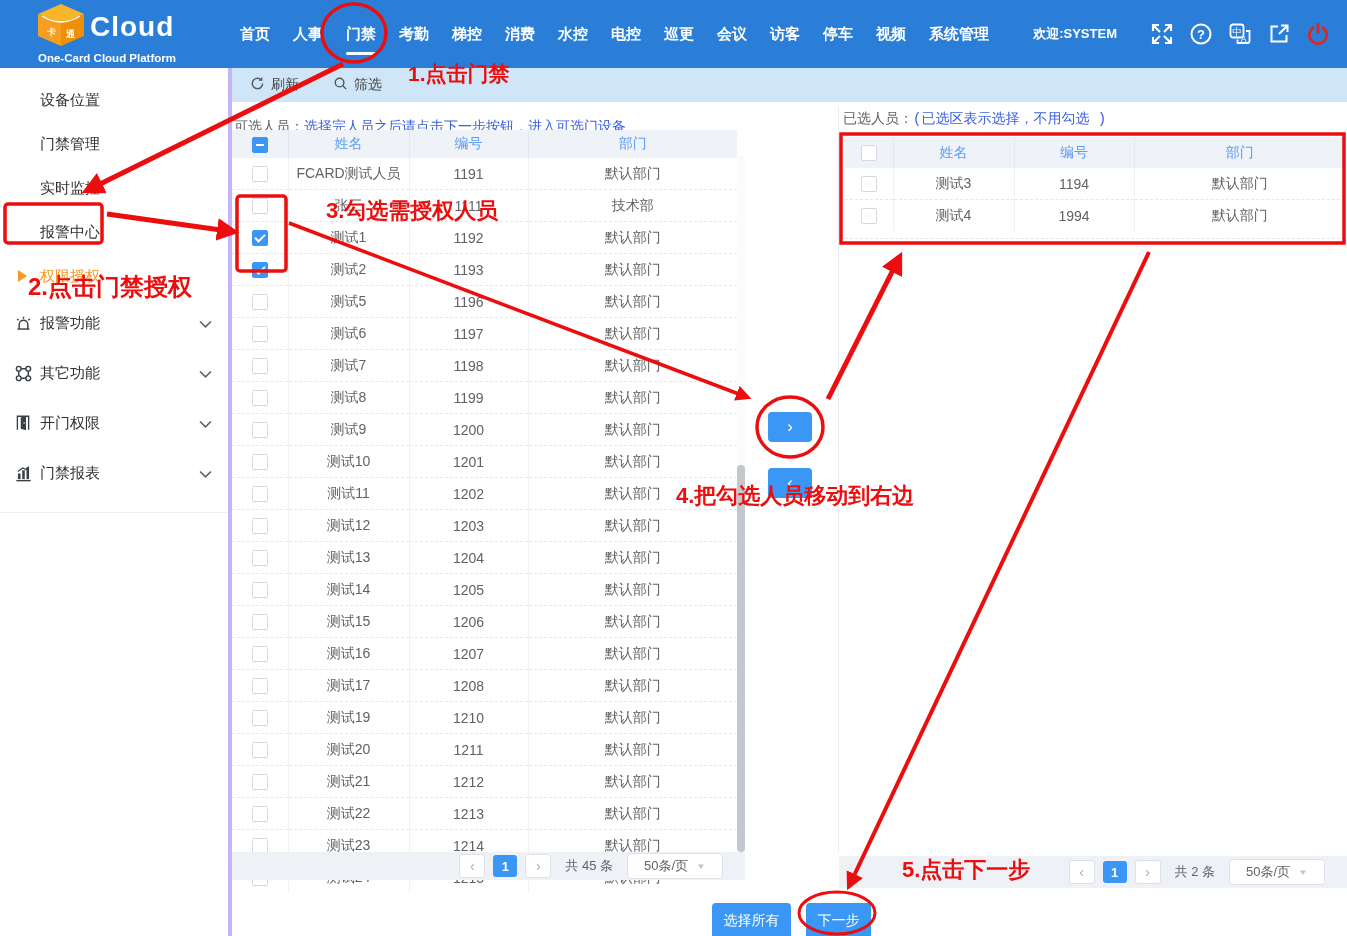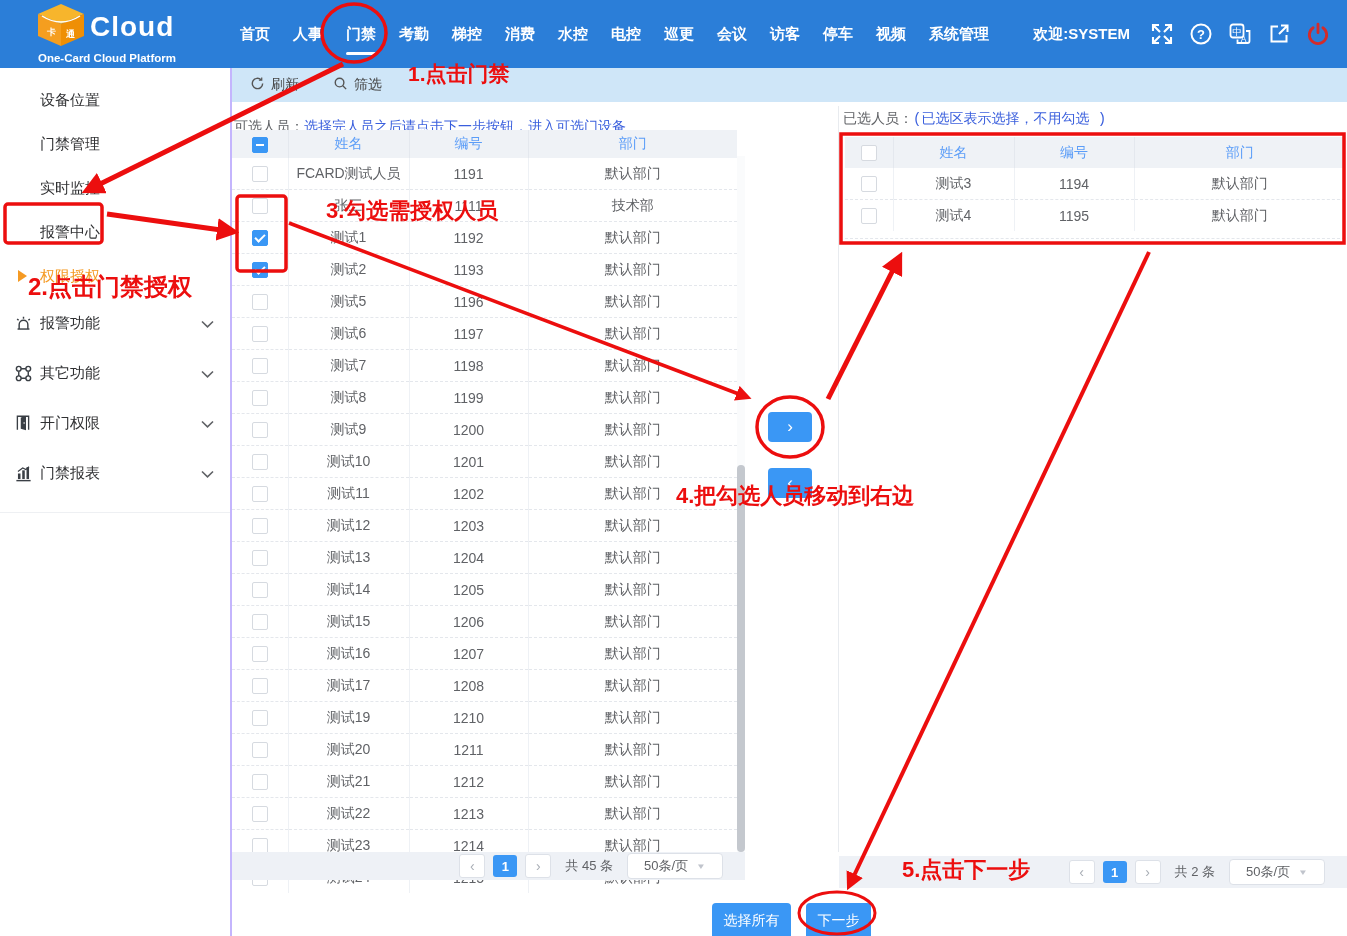--- a/index.html
+++ b/index.html
@@ -9,25 +9,25 @@
   
   .navbar{position:absolute;left:0;top:0;width:1347px;height:68px;background:#2b7ed8;display:flex;align-items:center;}
   .logo-wrap{margin-left:38px;width:190px;display:flex;flex-direction:column;}
   .logo-top{display:flex;align-items:center;gap:6px;}
   .logo-title{color:#fff;font-size:28px;font-weight:bold;letter-spacing:1px;}
   .logo-sub{color:#fff;font-size:11.5px;font-weight:bold;margin-top:2px;white-space:nowrap;}
   .nav-menu{display:flex;align-items:flex-start;gap:19px;margin-left:10px;}
   .nav-item{color:#fff;font-size:15px;font-weight:bold;cursor:pointer;position:relative;white-space:nowrap;padding:4px 2px;}
   .nav-item.active::after{content:"";position:absolute;left:50%;transform:translateX(-50%);bottom:-7px;width:30px;height:3px;background:#fff;border-radius:2px;}
   .nav-right{margin-left:auto;margin-right:16px;display:flex;align-items:center;gap:13px;}
-  .welcome{color:#fff;font-size:15px;font-weight:bold;margin-right:6px;white-space:nowrap;}
+  .welcome{color:#fff;font-size:13px;font-weight:bold;margin-right:19px;white-space:nowrap;}
   .nav-ico{width:26px;height:26px;display:flex;align-items:center;justify-content:center;cursor:pointer;}
 
   
-  .sidebar{position:absolute;left:0;top:68px;width:232px;height:868px;background:#fff;border-right:2px solid #c4b5fd;box-sizing:border-box;}
+  .sidebar{position:absolute;left:0;top:68px;width:232px;height:868px;background:#fff;border-right:4px solid #c4b5fd;box-sizing:border-box;}
   .side-menu{padding-top:10px;border-bottom:1px solid #eef0f3;padding-bottom:14px;}
   .side-item{height:44px;display:flex;align-items:center;font-size:15px;color:#303133;cursor:pointer;position:relative;}
   .side-item .lbl{margin-left:40px;}
   .side-item.with-icon{height:50px;}
   .side-item.with-icon .s-ico{position:absolute;left:13px;top:50%;transform:translateY(-50%);width:20px;height:20px;display:flex;align-items:center;justify-content:center;}
   .side-item.active{color:#f59a23;}
   .side-item.active .tri{position:absolute;left:18px;width:0;height:0;border-left:9px solid #f59a23;border-top:6px solid transparent;border-bottom:6px solid transparent;}
   .side-item .chev{position:absolute;right:16px;top:50%;transform:translateY(-50%);}
 
   
@@ -453,21 +453,21 @@
       <tbody id="right-tbody">
           <tr>
             <td class="cb-cell"><span class="cb"></span></td>
             <td>测试3</td>
             <td>1194</td>
             <td>默认部门</td>
           </tr>
           <tr>
             <td class="cb-cell"><span class="cb"></span></td>
             <td>测试4</td>
-            <td>1195</td>
+            <td>1994</td>
             <td>默认部门</td>
           </tr>
         </tbody>
     </table>
   </div>
 
   <div class="pager" style="left:839px;top:856px;width:508px;height:32px;">
     <span class="pg-btn">‹</span>
     <span class="pg-cur">1</span>
     <span class="pg-btn">›</span>

